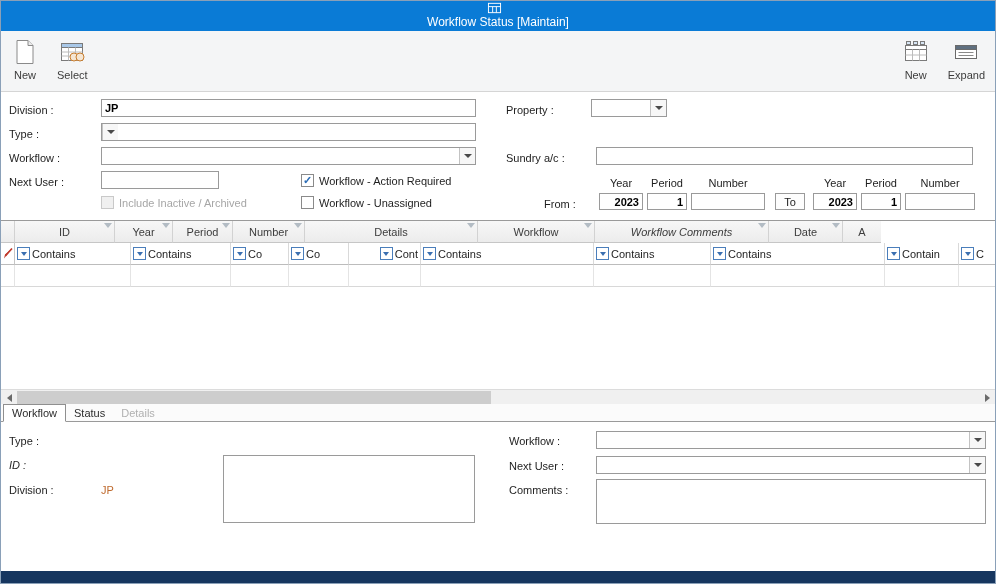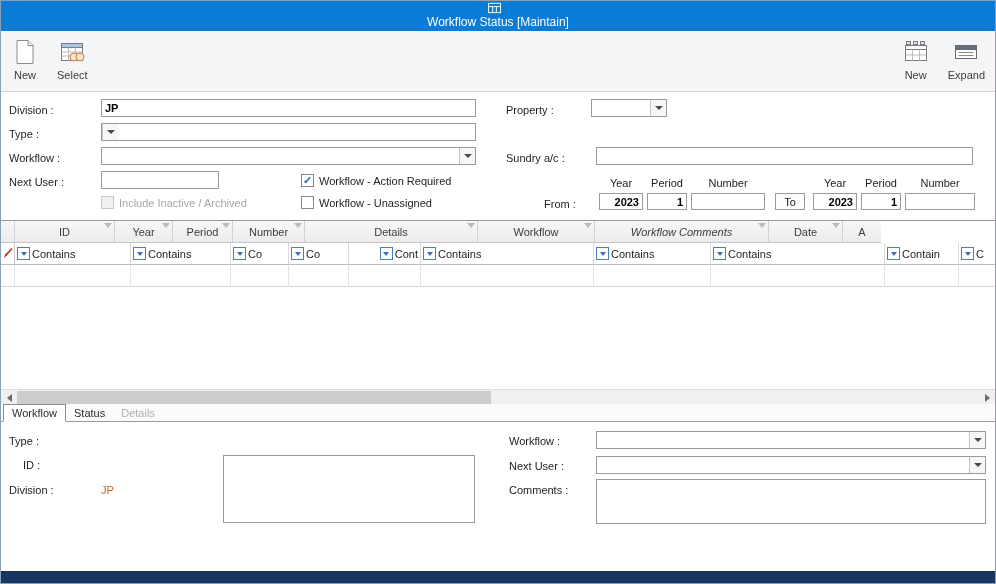--- a/index.html
+++ b/index.html
@@ -382,21 +382,21 @@
   </div>
 
   <div class="tabbar">
     <span class="tab active">Workflow</span>
     <span class="tab">Status</span>
     <span class="tab disabled">Details</span>
   </div>
 
   <div class="detail">
     <span class="d-label" style="left:8px; top:12px;">Type :</span>
-    <span class="d-label" style="left:22px; top:36px;">ID :</span>
+    <span class="d-label" style="left:8px; top:36px;font-style:italic;">ID :</span>
     <span class="d-label" style="left:8px; top:61px;">Division :</span>
     <span class="d-value-orange" style="left:100px; top:61px;">JP</span>
 
     <div class="d-box" style="left:222px; top:33px; width:252px; height:68px;"></div>
 
     <span class="d-label" style="left:508px; top:12px;">Workflow :</span>
     <div class="combo" style="left:595px; top:9px; width:390px;">
       <span class="combo-text"></span>
       <span class="combo-arrow">
           <span class="tri-down"></span>

